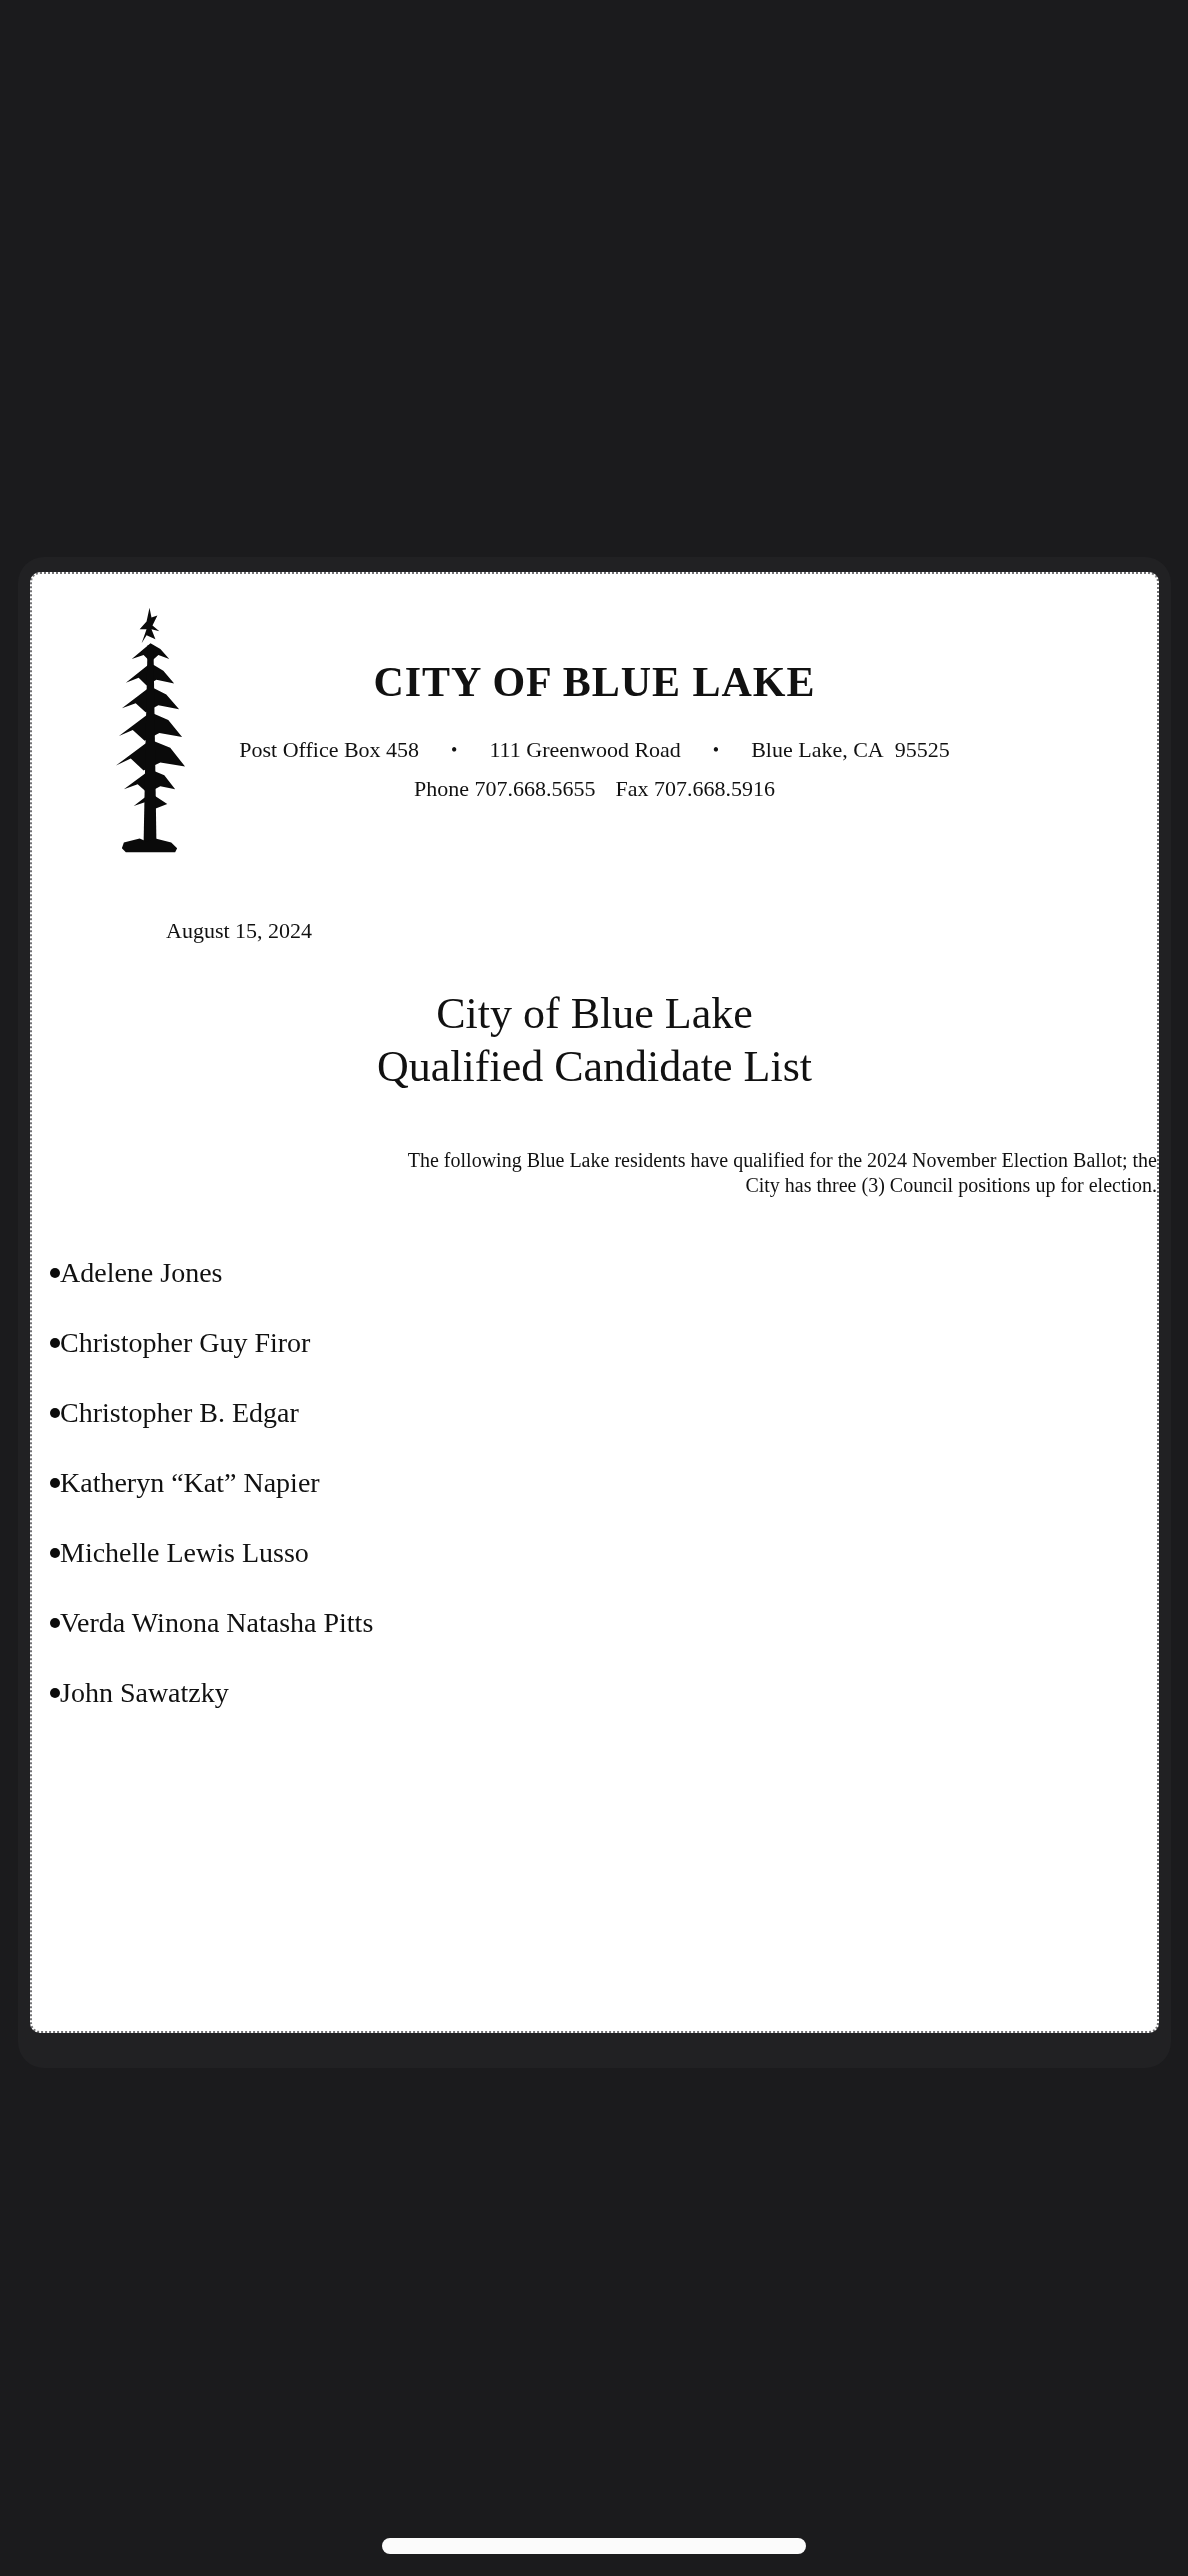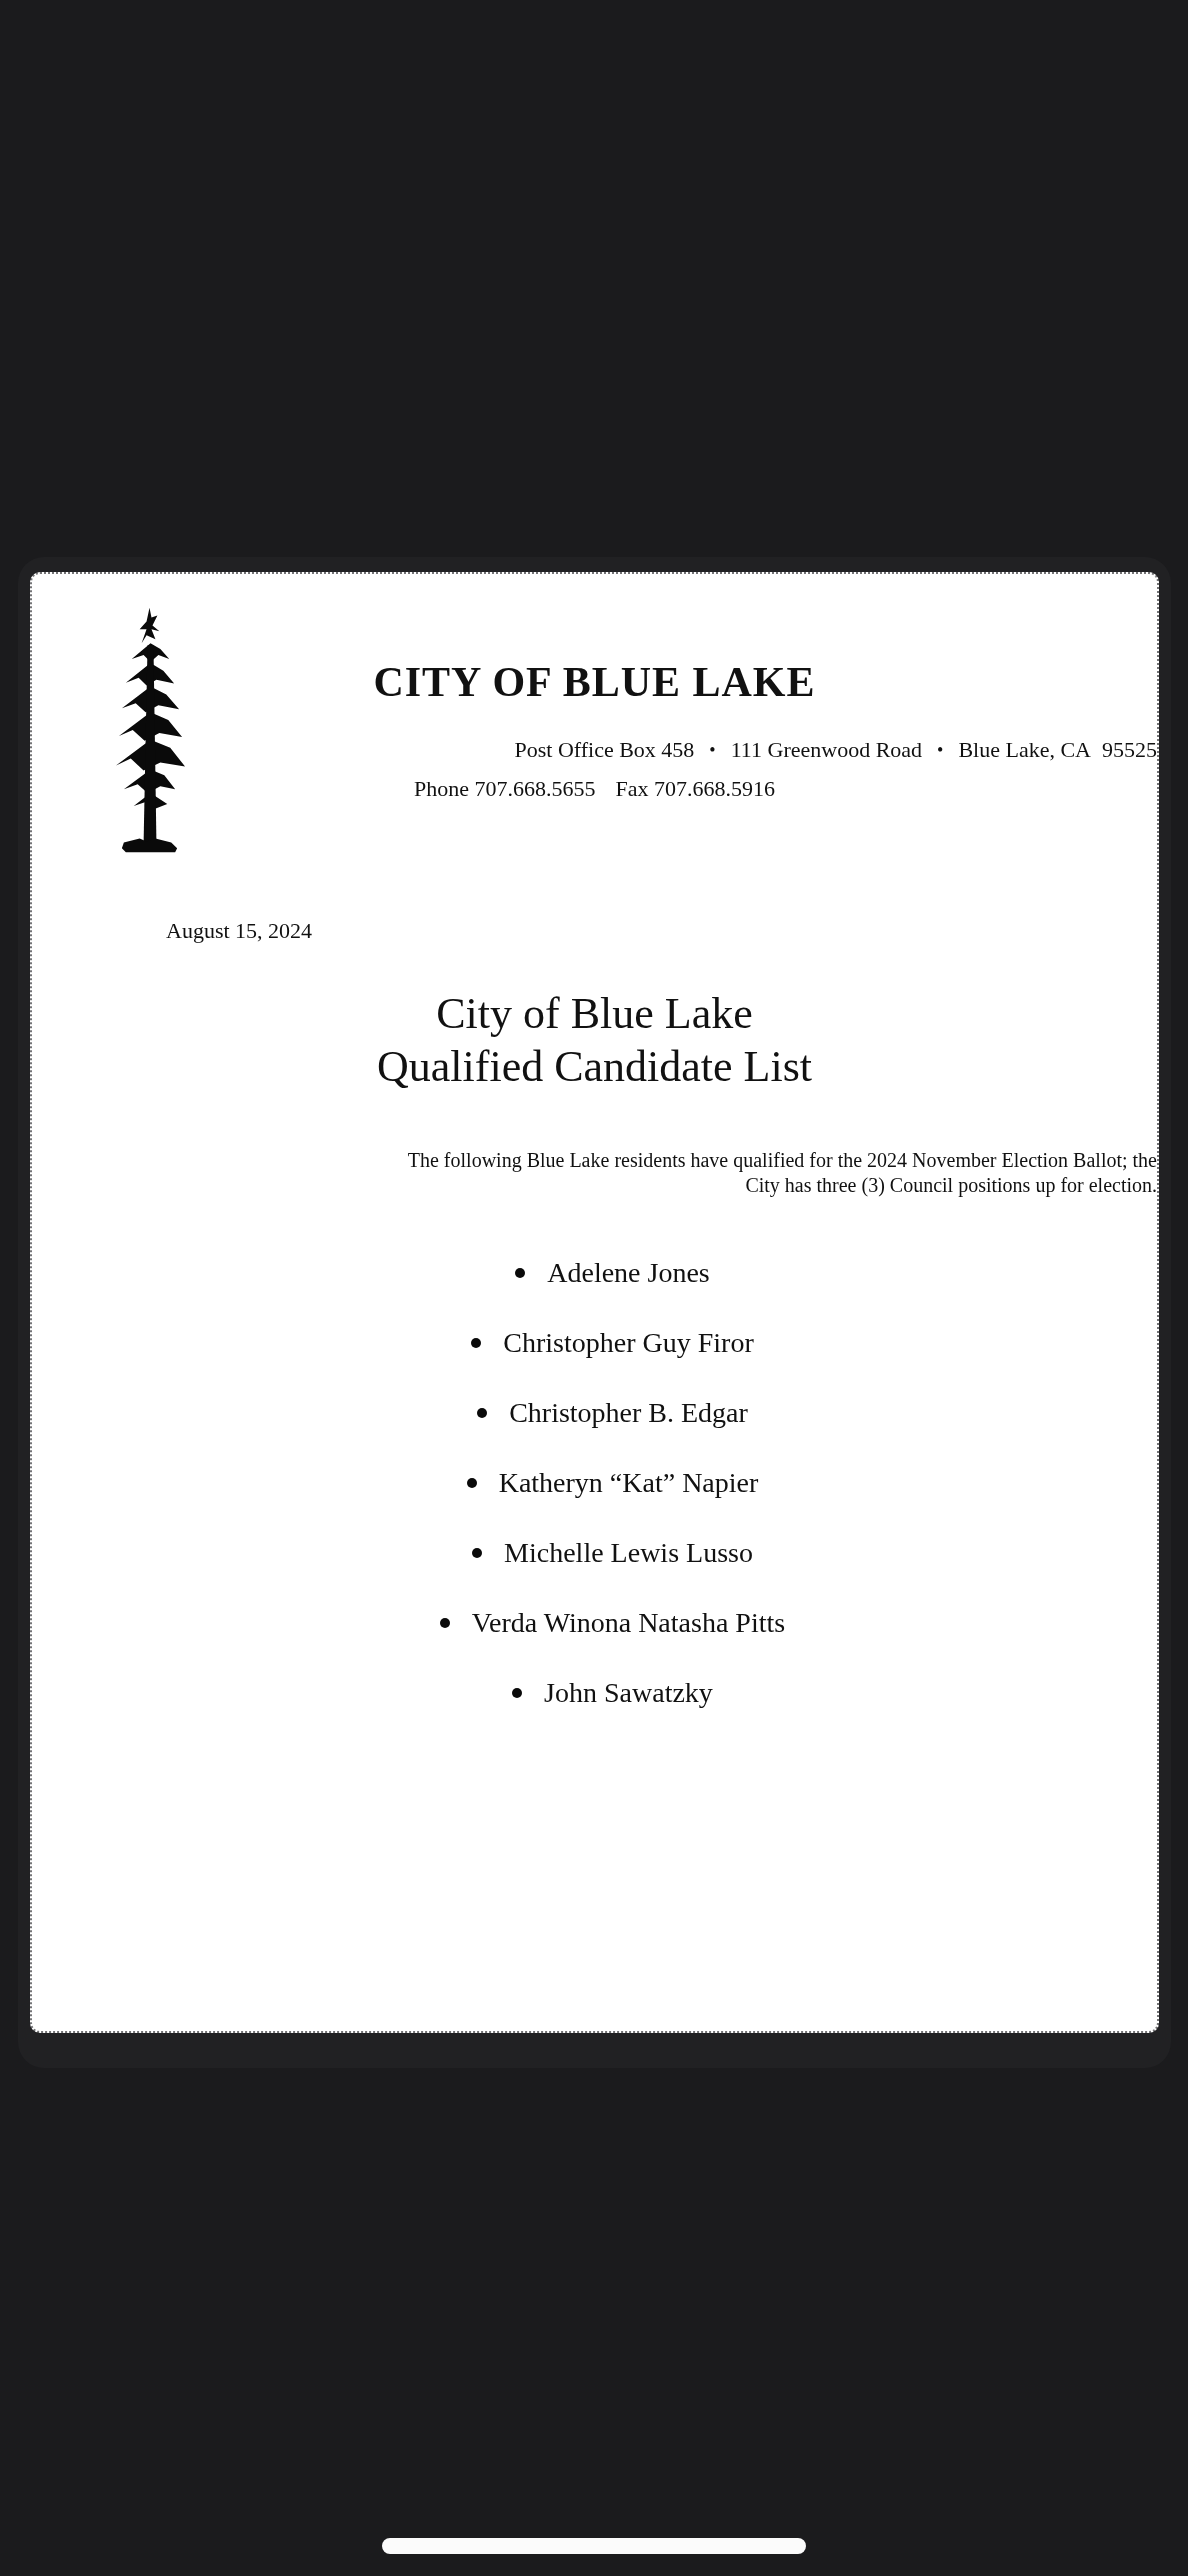--- a/index.html
+++ b/index.html
@@ -24,21 +24,21 @@
   .tree{
     position:absolute;left:82px;top:31px;width:73px;height:248px;
   }
   .lh-title{
     position:absolute;left:0;top:84px;width:100%;
     text-align:center;font-size:42px;line-height:48px;font-weight:bold;
     letter-spacing:1px;
   }
   .lh-address{
     position:absolute;left:0;top:162px;width:100%;height:28px;line-height:28px;
-    display:flex;justify-content:flex-end;align-items:center;gap:15px;
+    display:flex;justify-content:center;align-items:center;gap:32px;
     font-size:22px;
   }
   .lh-phone{
     position:absolute;left:0;top:201px;width:100%;height:28px;line-height:28px;
     display:flex;justify-content:center;align-items:center;gap:20px;
     font-size:22px;
   }
   .sep{font-size:18px;}
   .date{
     position:absolute;left:134px;top:343px;height:28px;line-height:28px;
@@ -50,21 +50,21 @@
     text-align:center;font-size:44px;line-height:53px;
   }
   .intro{
     position:absolute;left:0;top:574px;width:100%;
     text-align:right;font-size:20px;line-height:25px;
   }
   .candidates{
     position:absolute;left:0;top:685px;width:100%;
   }
   .candidate{
-    display:flex;justify-content:center;align-items:center;gap:22px;
+    display:flex;align-items:center;
     height:28px;margin-bottom:42px;
     font-size:28px;line-height:28px;
     transform:translateX(18px);
   }
   .dot{
     width:10px;height:10px;border-radius:50%;background:#0a0a0a;flex:0 0 auto;
   }
   .home-indicator{
     position:absolute;left:382px;top:2538px;width:424px;height:16px;
     border-radius:8px;background:#fbfbfb;

